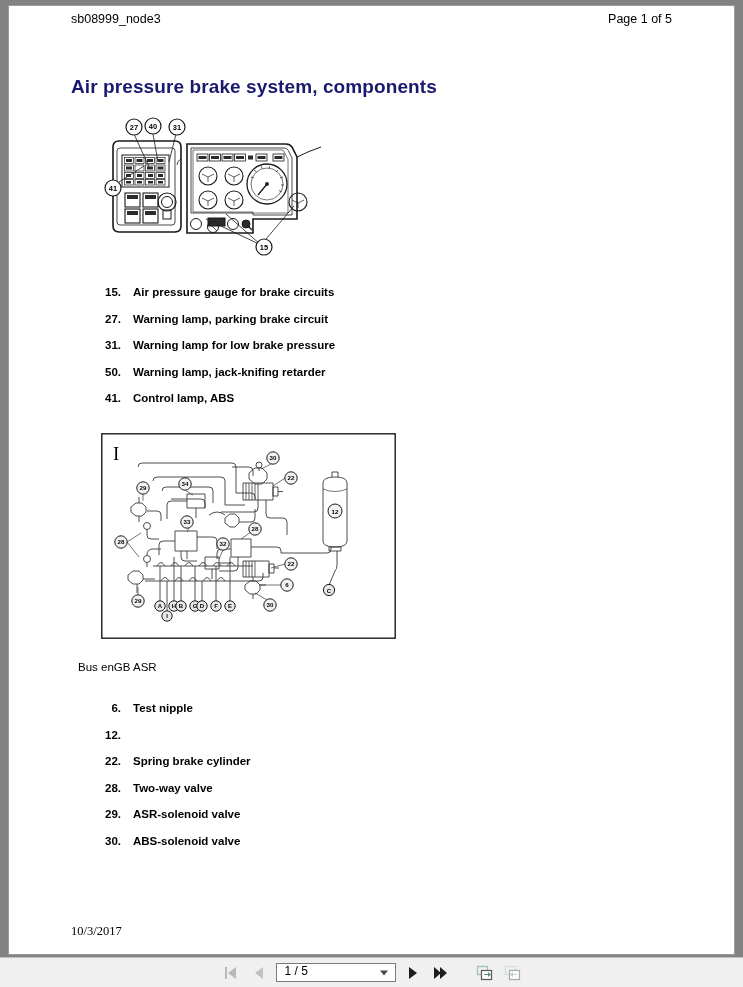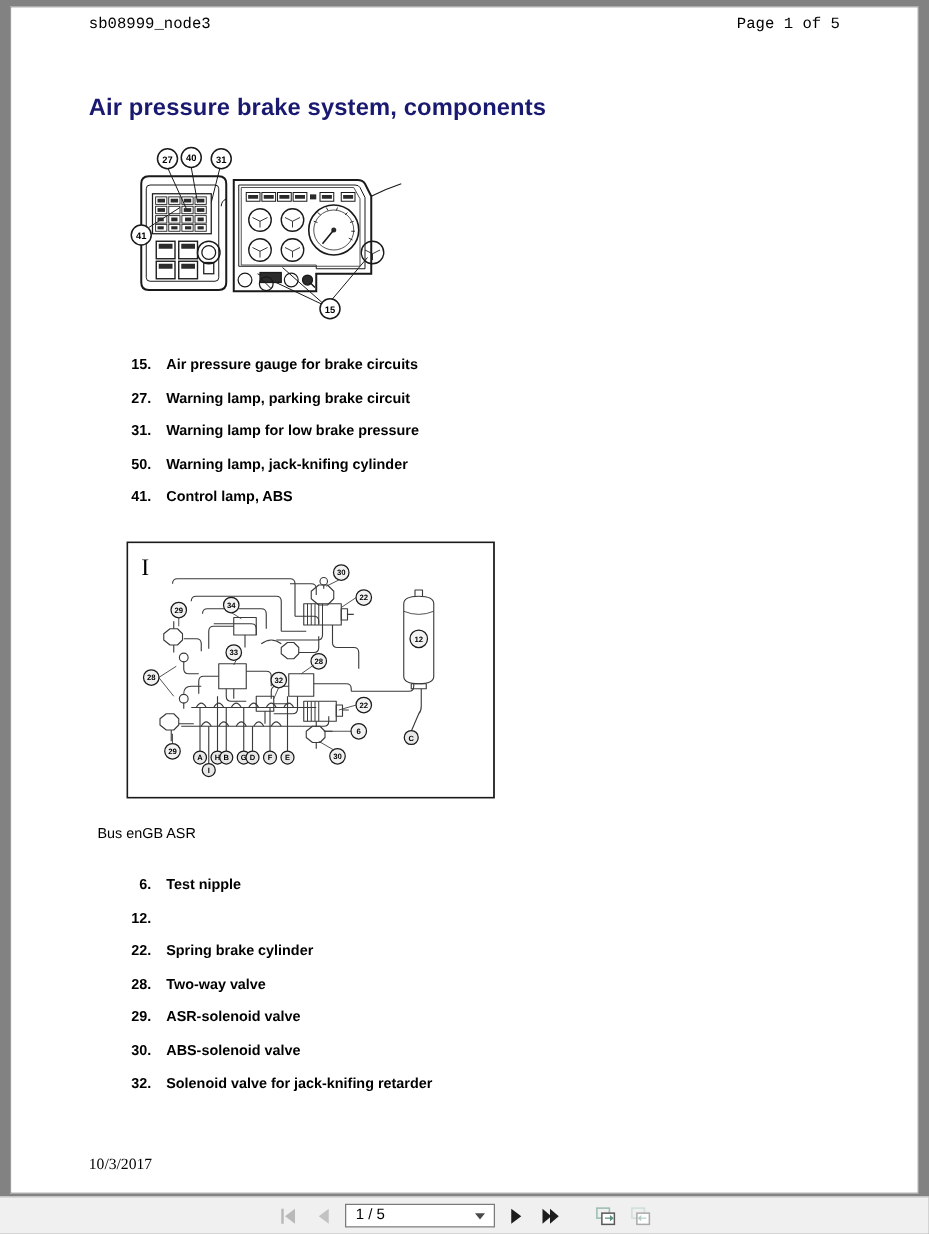--- a/index.html
+++ b/index.html
@@ -41,21 +41,21 @@
     box-sizing: border-box;
   }
   .hdr-row {
     position: absolute;
     left: 0;
     top: 6px;
     width: 725px;
     height: 18px;
     display: flex;
     justify-content: space-between;
-    font-family: Liberation Mono, monospace;
+    font-family: Liberation Sans, sans-serif;
     font-size: 12.5px;
     color: #000;
     padding: 0 62px 0 62px;
     box-sizing: border-box;
   }
   .ftr-row {
     position: absolute;
     left: 0;
     bottom: 12px;
     width: 725px;
@@ -359,21 +359,21 @@
         <div class="item-row">
           <span class="item-num">27.</span>
           <span class="item-txt">Warning lamp, parking brake circuit</span>
         </div>
         <div class="item-row">
           <span class="item-num">31.</span>
           <span class="item-txt">Warning lamp for low brake pressure</span>
         </div>
         <div class="item-row">
           <span class="item-num">50.</span>
-          <span class="item-txt">Warning lamp, jack-knifing cylinder</span>
+          <span class="item-txt">Warning lamp, jack-knifing retarder</span>
         </div>
         <div class="item-row">
           <span class="item-num">41.</span>
           <span class="item-txt">Control lamp, ABS</span>
         </div>
       </div>
 
       <div class="fig" id="fig-sch">
         <svg width="295" height="206" viewBox="0 0 295 206">
           <rect x="0.8" y="0.8" width="293.4" height="204.4" fill="#fff" stroke="#1a1a1a" stroke-width="1.4"></rect>
@@ -620,24 +620,20 @@
           <span class="item-txt">Two-way valve</span>
         </div>
         <div class="item-row">
           <span class="item-num">29.</span>
           <span class="item-txt">ASR-solenoid valve</span>
         </div>
         <div class="item-row">
           <span class="item-num">30.</span>
           <span class="item-txt">ABS-solenoid valve</span>
         </div>
-        <div class="item-row">
-          <span class="item-num">32.</span>
-          <span class="item-txt">Solenoid valve for jack-knifing retarder</span>
-        </div>
       </div>
 
       <div class="ftr-row">
         <span>10/3/2017</span>
       </div>
 
     </div>
   </div>
 
   <div id="rail"></div>

